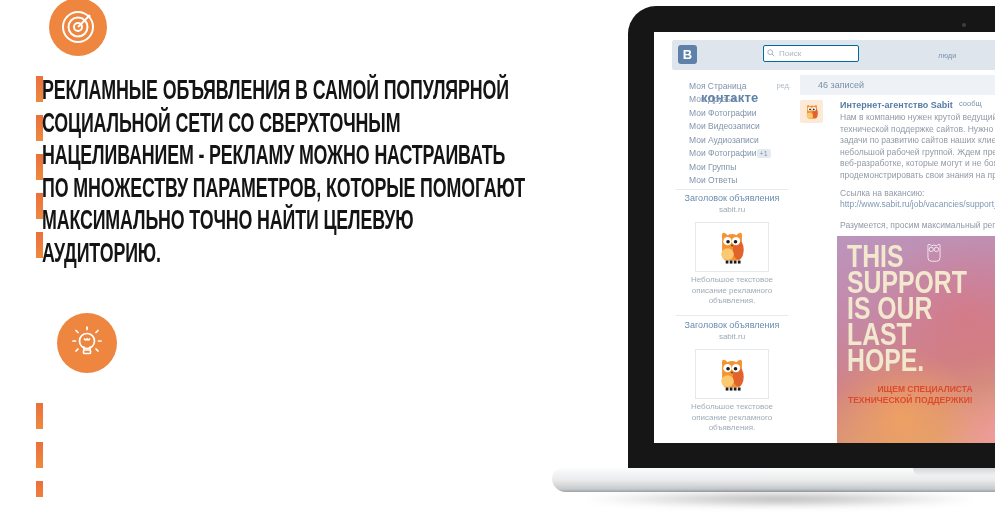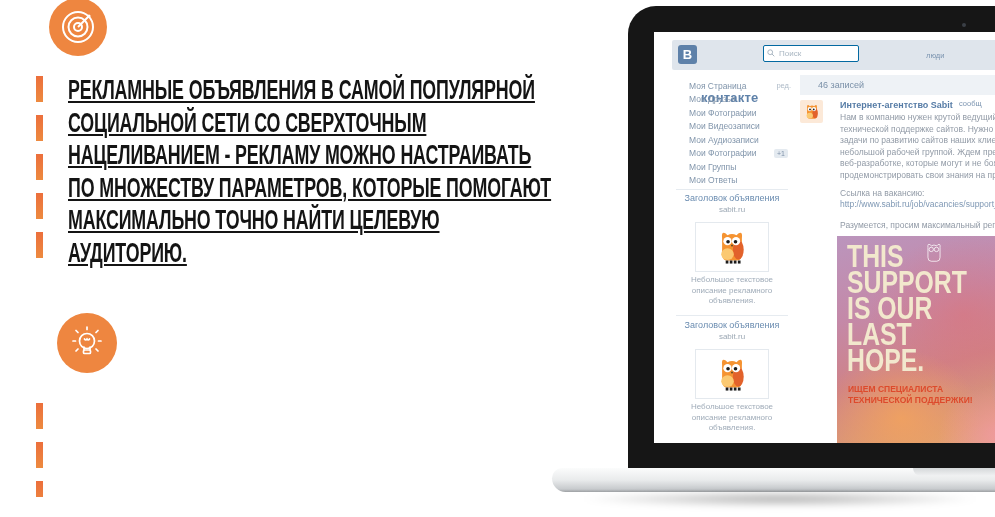--- a/index.html
+++ b/index.html
@@ -29,21 +29,21 @@
   
   .vk *{box-sizing:border-box;}
   .vk-header{left:18px;top:8px;width:384px;height:30px;background:#DFE5EC;border-radius:2px;}
   .vk-badge{left:24px;top:13px;width:19px;height:19px;background:#5E81A9;border-radius:3px;
             color:#fff;font-weight:bold;font-size:13px;text-align:center;line-height:19px;}
   .vk-logotext{left:47px;top:16px;font-size:13px;font-weight:bold;color:#5E81A9;letter-spacing:0.2px;margin-top:42px;}
   .vk-search{left:109px;top:13px;width:96px;height:17px;border:1px solid #0369a1;border-radius:2px;
              background:#fff;font-size:8px;color:#53606e;padding:0 3px 0 15px;outline:none;}
   .vk-search::placeholder{color:#A9B6C2;}
   .vk-nav{font-size:7.5px;color:#7B94B0;white-space:nowrap;}
-  .sb-row{display:flex;justify-content:space-between;align-items:center;height:13.5px;
+  .sb-row{display:flex;justify-content:flex-start;align-items:center;height:13.5px;
           font-size:8.5px;color:#8195AB;white-space:nowrap;cursor:pointer;padding-left:13px;}
   .sb-extra{color:#AEBBC8;font-size:7.5px;margin-left:30px;}
   .sb-badge{background:#E4EAF0;color:#7E91A8;font-size:7px;padding:0 3px;border-radius:2px;line-height:9px;}
   .vk-divider{height:1px;background:#E6EBF0;}
   .ad-title{font-size:9px;color:#6A8CB0;text-align:center;white-space:nowrap;cursor:pointer;}
   .ad-domain{font-size:8px;color:#9CA8B4;text-align:center;}
   .ad-box{background:#fff;border:1px solid #E4E9EE;display:flex;align-items:center;justify-content:center;}
   .ad-desc{font-size:8px;line-height:10.5px;color:#9FABB8;text-align:center;}
   .feed-head{left:146px;top:43px;width:256px;height:20px;background:#EEF2F6;
              font-size:9px;color:#7A90A8;line-height:20px;padding-left:18px;}
@@ -70,21 +70,21 @@
     <svg width="38" height="38" viewBox="0 0 38 38" fill="none" stroke="#ffffff" stroke-width="2">
       <circle cx="19" cy="19" r="15"></circle>
       <circle cx="19" cy="19" r="9.5"></circle>
       <circle cx="19" cy="19" r="4"></circle>
       <line x1="19" y1="19" x2="30" y2="8"></line>
       <circle cx="30" cy="8" r="1.6" fill="#ffffff" stroke="none"></circle>
     </svg>
   </div>
 
   <div class="abs dash-bar" style="left:36px;top:76px;height:192px;"></div>
-  <div class="abs hl" style="left:68px;top:74px;text-decoration:underline;">
+  <div class="abs hl" style="left:42px;top:74px;">
     <div class="hl-line">РЕКЛАМНЫЕ ОБЪЯВЛЕНИЯ В САМОЙ ПОПУЛЯРНОЙ</div>
     <div class="hl-line">СОЦИАЛЬНОЙ СЕТИ СО СВЕРХТОЧНЫМ</div>
     <div class="hl-line">НАЦЕЛИВАНИЕМ - РЕКЛАМУ МОЖНО НАСТРАИВАТЬ</div>
     <div class="hl-line">ПО МНОЖЕСТВУ ПАРАМЕТРОВ, КОТОРЫЕ ПОМОГАЮТ</div>
     <div class="hl-line">МАКСИМАЛЬНО ТОЧНО НАЙТИ ЦЕЛЕВУЮ</div>
     <div class="hl-line">АУДИТОРИЮ.</div>
   </div>
 
   <div class="abs feature-icon" style="left:57px;top:313px;width:60px;height:60px;">
     <svg width="40" height="40" viewBox="0 0 40 40" fill="none" stroke="#ffffff" stroke-width="1.7" stroke-linecap="round">
@@ -113,21 +113,21 @@
   <div class="abs vk-header"></div>
   <div class="abs vk-badge">В</div>
   <div class="abs vk-logotext">контакте</div>
 
   <input class="abs vk-search" placeholder="Поиск" style="">
   <svg class="abs" style="left:113px;top:17px;" width="8" height="8" viewBox="0 0 8 8">
     <circle cx="3.2" cy="3.2" r="2.4" fill="none" stroke="#A9B6C2" stroke-width="1"></circle>
     <line x1="5" y1="5" x2="7.3" y2="7.3" stroke="#A9B6C2" stroke-width="1"></line>
   </svg>
 
-  <div class="abs vk-nav" style="left:272px;top:19px;">люди</div>
+  <div class="abs vk-nav" style="left:284px;top:19px;">люди</div>
   <div class="abs vk-nav" style="left:305px;top:19px;margin-top:48px;">сообщ</div>
 
   <div class="abs" style="left:22px;top:47px;width:112px;">
     <div class="sb-row">
       <span>Моя Страница</span>
       <span class="sb-extra">ред.</span>
     </div>
     <div class="sb-row">
         <span>Мои Друзья</span>
       </div>
@@ -237,21 +237,21 @@
       <circle cx="15" cy="15.5" r="4"></circle>
         <circle cx="24.5" cy="15.5" r="4"></circle>
     </svg>
     <div class="abs" style="left:10px;top:8px;">
       <div class="promo-line">THIS</div>
       <div class="promo-line">SUPPORT</div>
       <div class="promo-line">IS OUR</div>
       <div class="promo-line">LAST</div>
       <div class="promo-line">HOPE.</div>
     </div>
-    <div class="abs" style="left:11px;top:148px;">
+    <div class="abs" style="left:11px;top:148px;text-align:right;">
       <div class="promo-sub">ИЩЕМ СПЕЦИАЛИСТА</div>
       <div class="promo-sub">ТЕХНИЧЕСКОЙ ПОДДЕРЖКИ!</div>
     </div>
   </div>
 </div>
 
 <div class="abs base"></div>
 <div class="abs base-notch"></div>
 <div class="abs base-shadow"></div>
 

